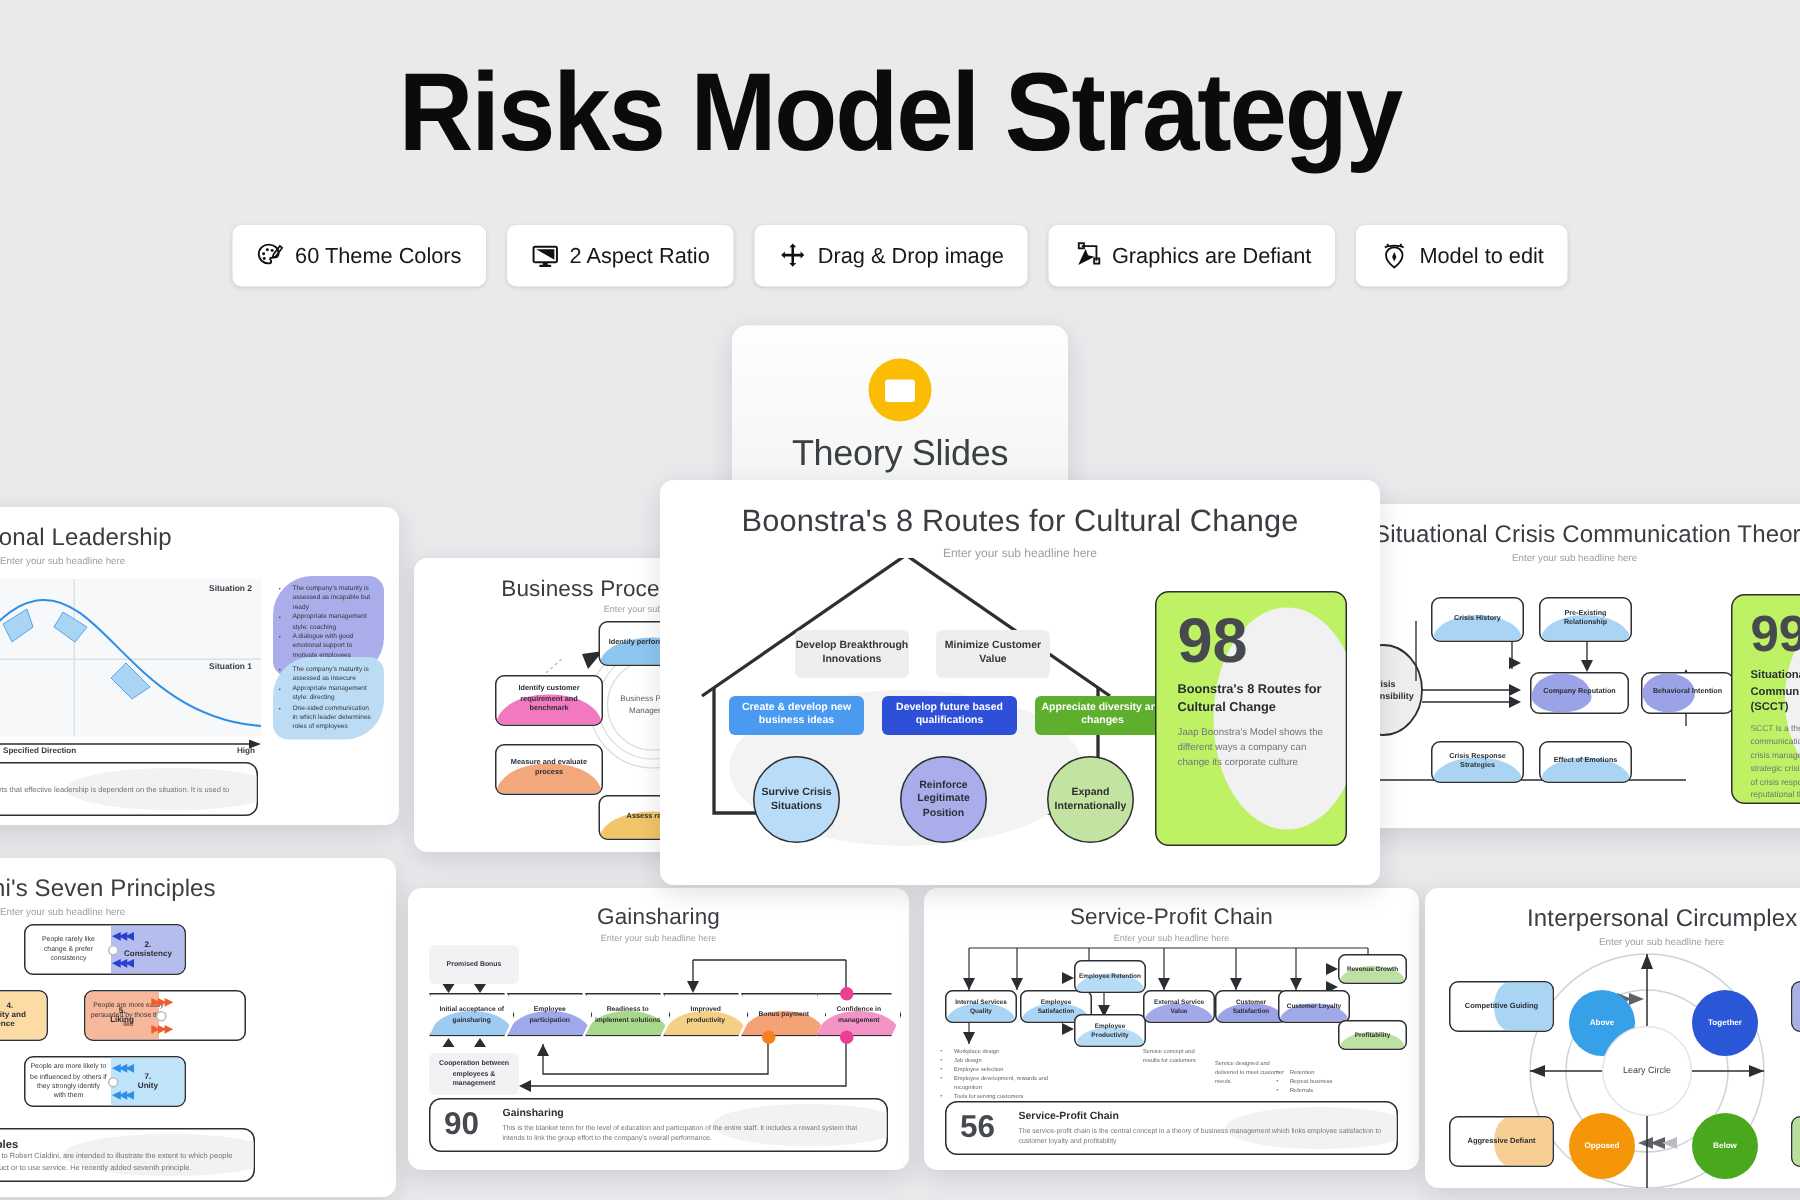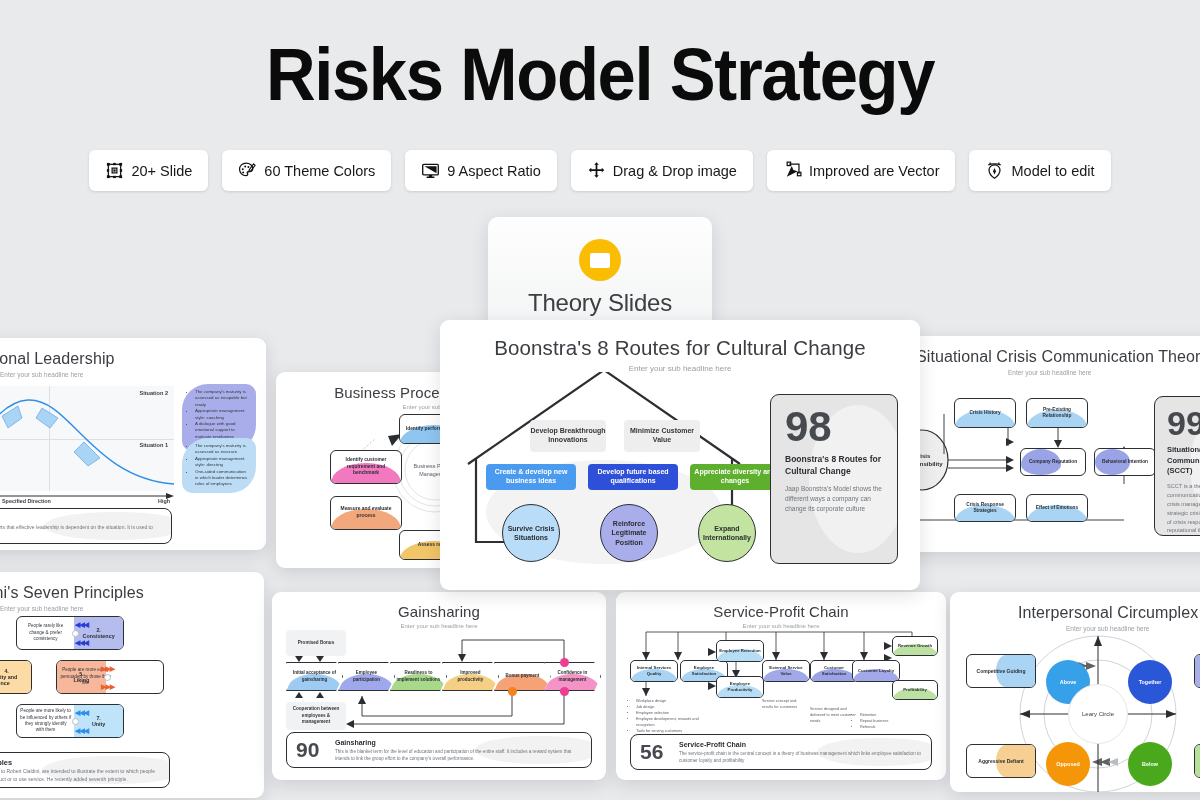--- a/index.html
+++ b/index.html
@@ -41,21 +41,21 @@
   }
   .s-title{
     text-align:center; color:#3a3d42; font-weight:400;
     letter-spacing:.1px; white-space:nowrap;
   }
   .s-sub{
     text-align:center; color:#9aa0a6; white-space:nowrap;
   }
   .statcard{
     position:absolute; border:1.6px solid #2c2f33; border-radius:9px;
-    background:#e5e5e5; overflow:hidden;
+    background:#bef264; overflow:hidden;
   }
   .statcard .blob{
     position:absolute; right:-8%; top:6%; width:78%; height:88%;
     background:#f1f1f1; border-radius:50%;
   }
   .statnum{ position:relative; font-weight:bold; color:#46494e; line-height:.95; }
   .stathead{ position:relative; font-weight:bold; color:#2b2e33; }
   .statbody{ position:relative; color:#6f757c; }
 
   
@@ -230,79 +230,59 @@
 <body>
 
 <div class="stage">
 
   <div class="page-title">Risks Model Strategy</div>
 
   <div class="badges">
     <div class="badge">
       <span class="ico">
           <svg viewBox="0 0 20 20">
-            <rect x="3.5" y="3.5" width="13" height="13" fill="none" stroke="#111" stroke-width="1.3"></rect>
-            <rect x="7.5" y="7.5" width="5" height="5" fill="none" stroke="#111" stroke-width="1.3"></rect>
-            <rect x="8.8" y="8.8" width="2.4" height="2.4" fill="#111"></rect>
-            <g fill="#111">
-              <rect x="2" y="2" width="3" height="3"></rect>
-              <rect x="15" y="2" width="3" height="3"></rect>
-              <rect x="2" y="15" width="3" height="3"></rect>
-              <rect x="15" y="15" width="3" height="3"></rect>
-              <rect x="8.6" y="2" width="2.8" height="2.4"></rect>
-              <rect x="8.6" y="15.6" width="2.8" height="2.4"></rect>
-              <rect x="2" y="8.6" width="2.4" height="2.8"></rect>
-              <rect x="15.6" y="8.6" width="2.4" height="2.8"></rect>
-            </g>
-          </svg>
-        </span>
-      <span>20+ Slide</span>
-    </div>
-    <div class="badge">
-      <span class="ico">
-          <svg viewBox="0 0 20 20">
             <path d="M8.5 2.2C4.6 2.2 1.6 5 1.6 8.8c0 3.8 3 6.6 6.9 6.6 1.2 0 1.8-.6 1.8-1.4 0-.8-.7-1-.7-1.7 0-.6.5-1 1.2-1h1.3c2 0 3.4-1.3 3.4-3.3 0-3.2-3-5.8-7-5.8z" fill="none" stroke="#111" stroke-width="1.3"></path>
             <circle cx="5" cy="8.6" r="1.05" fill="#111"></circle>
             <circle cx="7.6" cy="5.8" r="1.05" fill="#111"></circle>
             <circle cx="11" cy="6.3" r="1.05" fill="#111"></circle>
             <circle cx="5.4" cy="12" r="1.05" fill="#111"></circle>
             <path d="M16.4 3.1l1.6 1.4-4.6 6.1-2 .6.5-2.1z" fill="none" stroke="#111" stroke-width="1.2"></path>
           </svg>
         </span>
       <span>60 Theme Colors</span>
     </div>
     <div class="badge">
       <span class="ico">
           <svg viewBox="0 0 20 20">
             <rect x="1.8" y="3.6" width="16.4" height="11" rx="1" fill="none" stroke="#111" stroke-width="1.4"></rect>
             <path d="M3.6 5.4h12.8v7.4z" fill="#111"></path>
             <rect x="8.3" y="14.6" width="3.4" height="2.2" fill="#111"></rect>
             <rect x="5.8" y="16.4" width="8.4" height="1.5" rx=".6" fill="#111"></rect>
           </svg>
         </span>
-      <span>9 Aspect Ratio</span>
+      <span>2 Aspect Ratio</span>
     </div>
     <div class="badge">
       <span class="ico">
           <svg viewBox="0 0 20 20">
             <path d="M10 1.4l2.4 2.6h-1.5v4.6h4.6V7.1L18.1 9.5 15.5 12v-1.5h-4.6v4.6h1.5L10 17.7 7.6 15.1h1.5v-4.6H4.5V12L1.9 9.5 4.5 7.1v1.5h4.6V4H7.6z" fill="#111"></path>
           </svg>
         </span>
       <span>Drag &amp; Drop image</span>
     </div>
     <div class="badge">
       <span class="ico">
           <svg viewBox="0 0 20 20">
             <path d="M4 16.5L9.2 5.2l1.7 4.4 4.6 1.1z" fill="#111"></path>
             <path d="M6.5 3.2h10.3v10.3" fill="none" stroke="#111" stroke-width="1.3"></path>
             <rect x="4.4" y="1.2" width="3.6" height="3.6" fill="none" stroke="#111" stroke-width="1.3"></rect>
             <rect x="15.2" y="11.9" width="3.6" height="3.6" fill="none" stroke="#111" stroke-width="1.3"></rect>
           </svg>
         </span>
-      <span>Improved are Vector</span>
+      <span>Graphics are Defiant</span>
     </div>
     <div class="badge">
       <span class="ico">
           <svg viewBox="0 0 20 20">
             <path d="M10 4c3.2 0 5.8 2.5 5.8 5.6 0 3-2.6 6.6-5.8 8.6C6.8 16.2 4.2 12.6 4.2 9.6 4.2 6.5 6.8 4 10 4z" fill="none" stroke="#111" stroke-width="1.3"></path>
             <path d="M10 7.4l1.5 3.4-1.5 3.3-1.5-3.3z" fill="#111"></path>
             <path d="M3.4 4.2c2.6-1.7 10.6-1.7 13.2 0" fill="none" stroke="#111" stroke-width="1.3"></path>
             <path d="M5.4 1.6v2.2M14.6 1.6v2.2" stroke="#111" stroke-width="1.3"></path>
           </svg>
         </span>

